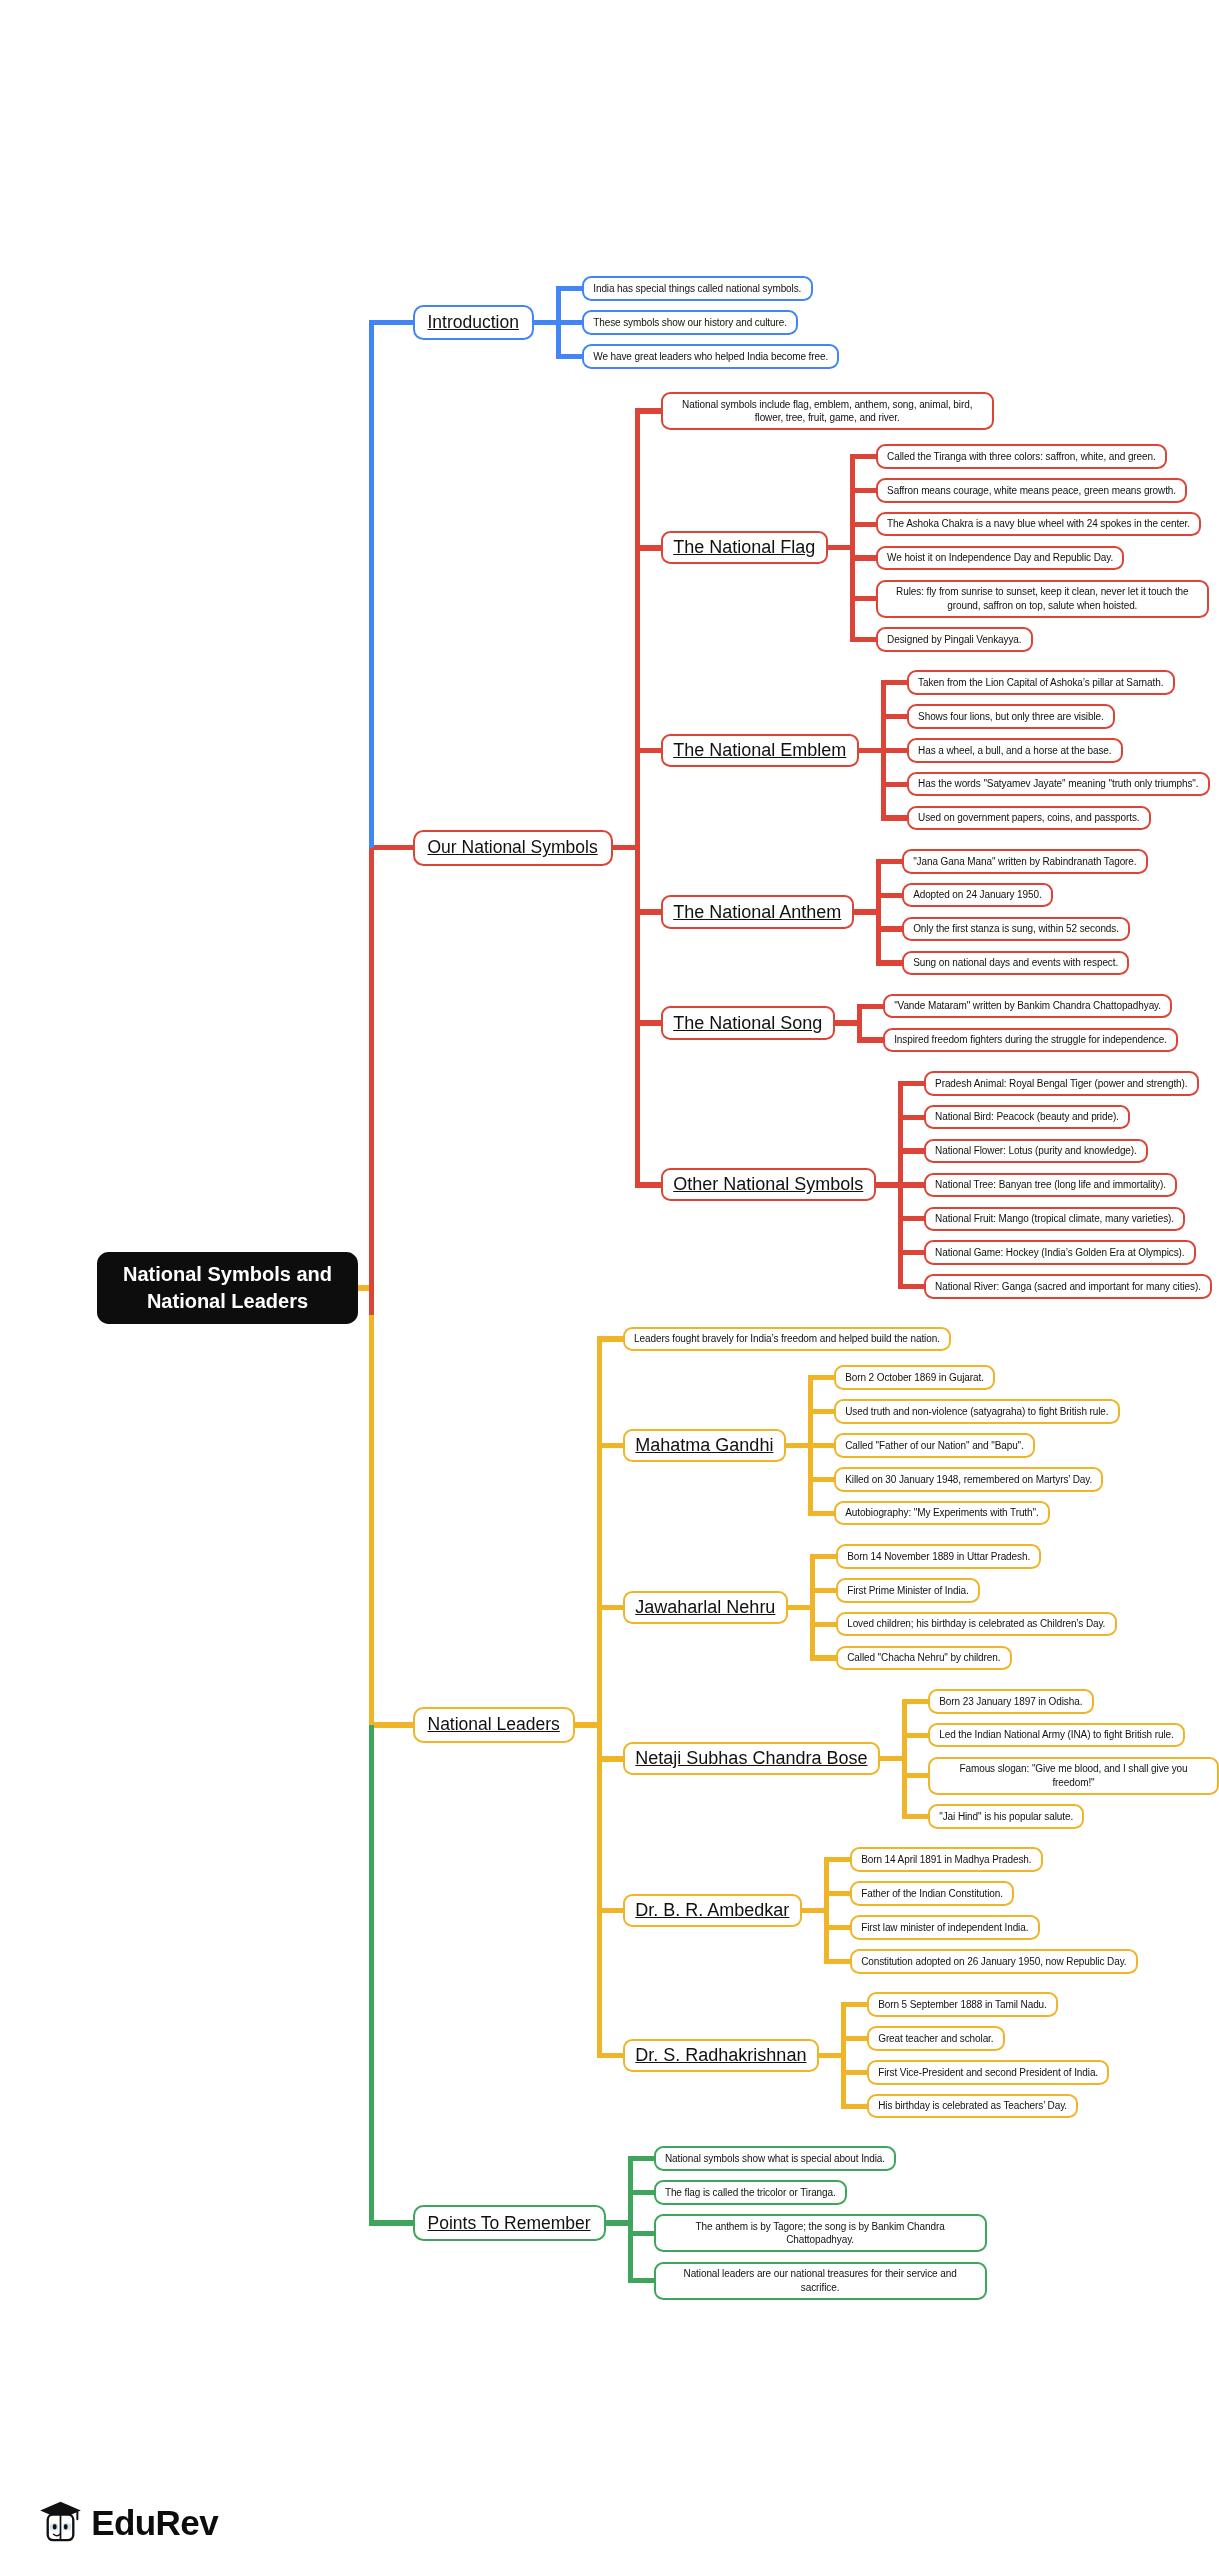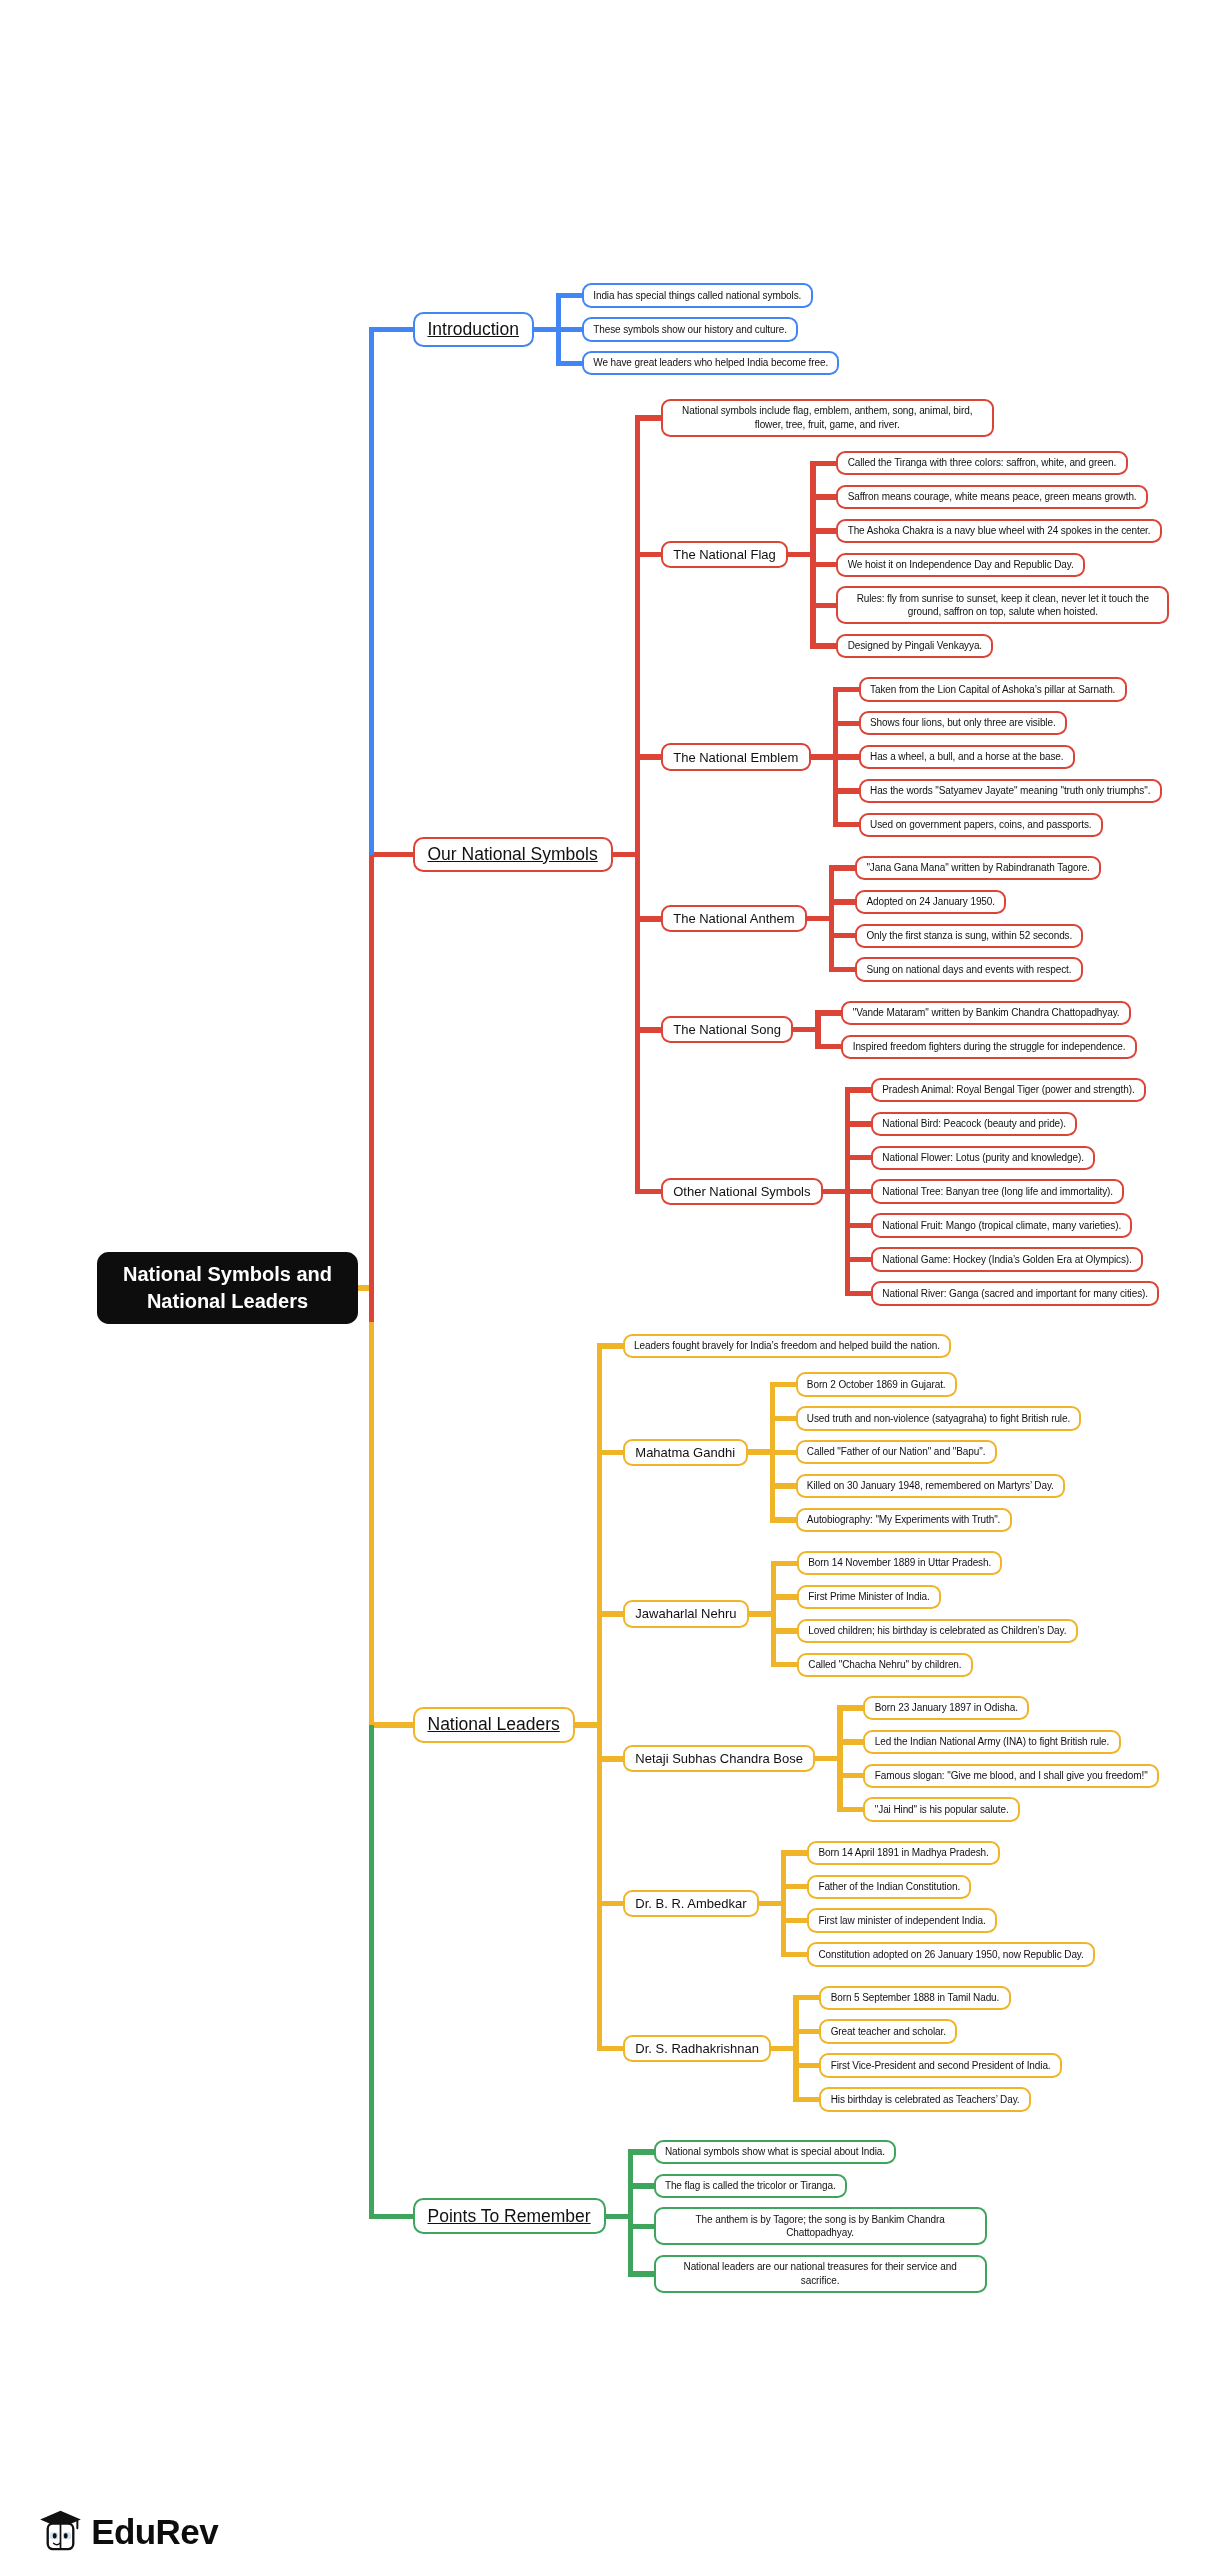--- a/index.html
+++ b/index.html
@@ -14,21 +14,21 @@
     overflow:hidden;
   }
   .tree{position:absolute; left:51px; top:0; height:100%; display:flex; align-items:center;}
 
   
   .node{
     background:#fff; border:2.3px solid var(--c,#999); border-radius:9.3px;
     padding:3.5px 9.3px; text-align:center; color:var(--ink); background-clip:padding-box;
   }
   .leaf{font-size:10px; line-height:1.35; max-width:333px; letter-spacing:-0.1px;}
-  .sub{font-size:13px; white-space:nowrap; padding:4.1px 10.5px;}
+  .sub{font-size:18px; white-space:nowrap; padding:4.1px 10.5px;text-decoration:underline;}
   .blabel{font-size:17.5px; white-space:nowrap; padding:5.3px 13px; border-radius:10.5px;text-decoration:underline;}
   .rootnode{
     background:#0d0d0d; color:#fff; border:none; border-radius:11.7px;
     font-size:20px; font-weight:bold; line-height:1.35; padding:9.3px 15px;
     max-width:261px; text-align:center;margin-left:46px;
   }
 
   
   .row{display:flex; align-items:center;}
   .kids{display:flex; flex-direction:column; justify-content:center;}
@@ -48,21 +48,21 @@
   .spine>.kid::after{display:none;}
   .seg{position:absolute; left:0; width:var(--lw);}
   .seg.top{top:0; height:50%;}
   .seg.bot{top:50%; height:50%;}
   .bg-blue{background:var(--blue);} .bg-red{background:var(--red);}
   .bg-yellow{background:var(--yellow);} .bg-green{background:var(--green);}
   .c-blue{--c:var(--blue);} .c-red{--c:var(--red);}
   .c-yellow{--c:var(--yellow);} .c-green{--c:var(--green);}
 
   
-  .logo{position:absolute; left:39px; bottom:22px; display:flex; align-items:center; gap:9.3px;}
+  .logo{position:absolute; left:39px; bottom:31px; display:flex; align-items:center; gap:9.3px;}
   .logo-text{font-size:35px; font-weight:bold; letter-spacing:-0.6px; color:#0d0d0d;}
 </style>
 </head>
 <body>
 
 <div class="canvas">
   <div class="tree">
 
     <div class="node rootnode">National Symbols and National Leaders</div>
     <i class="rstub"></i>

